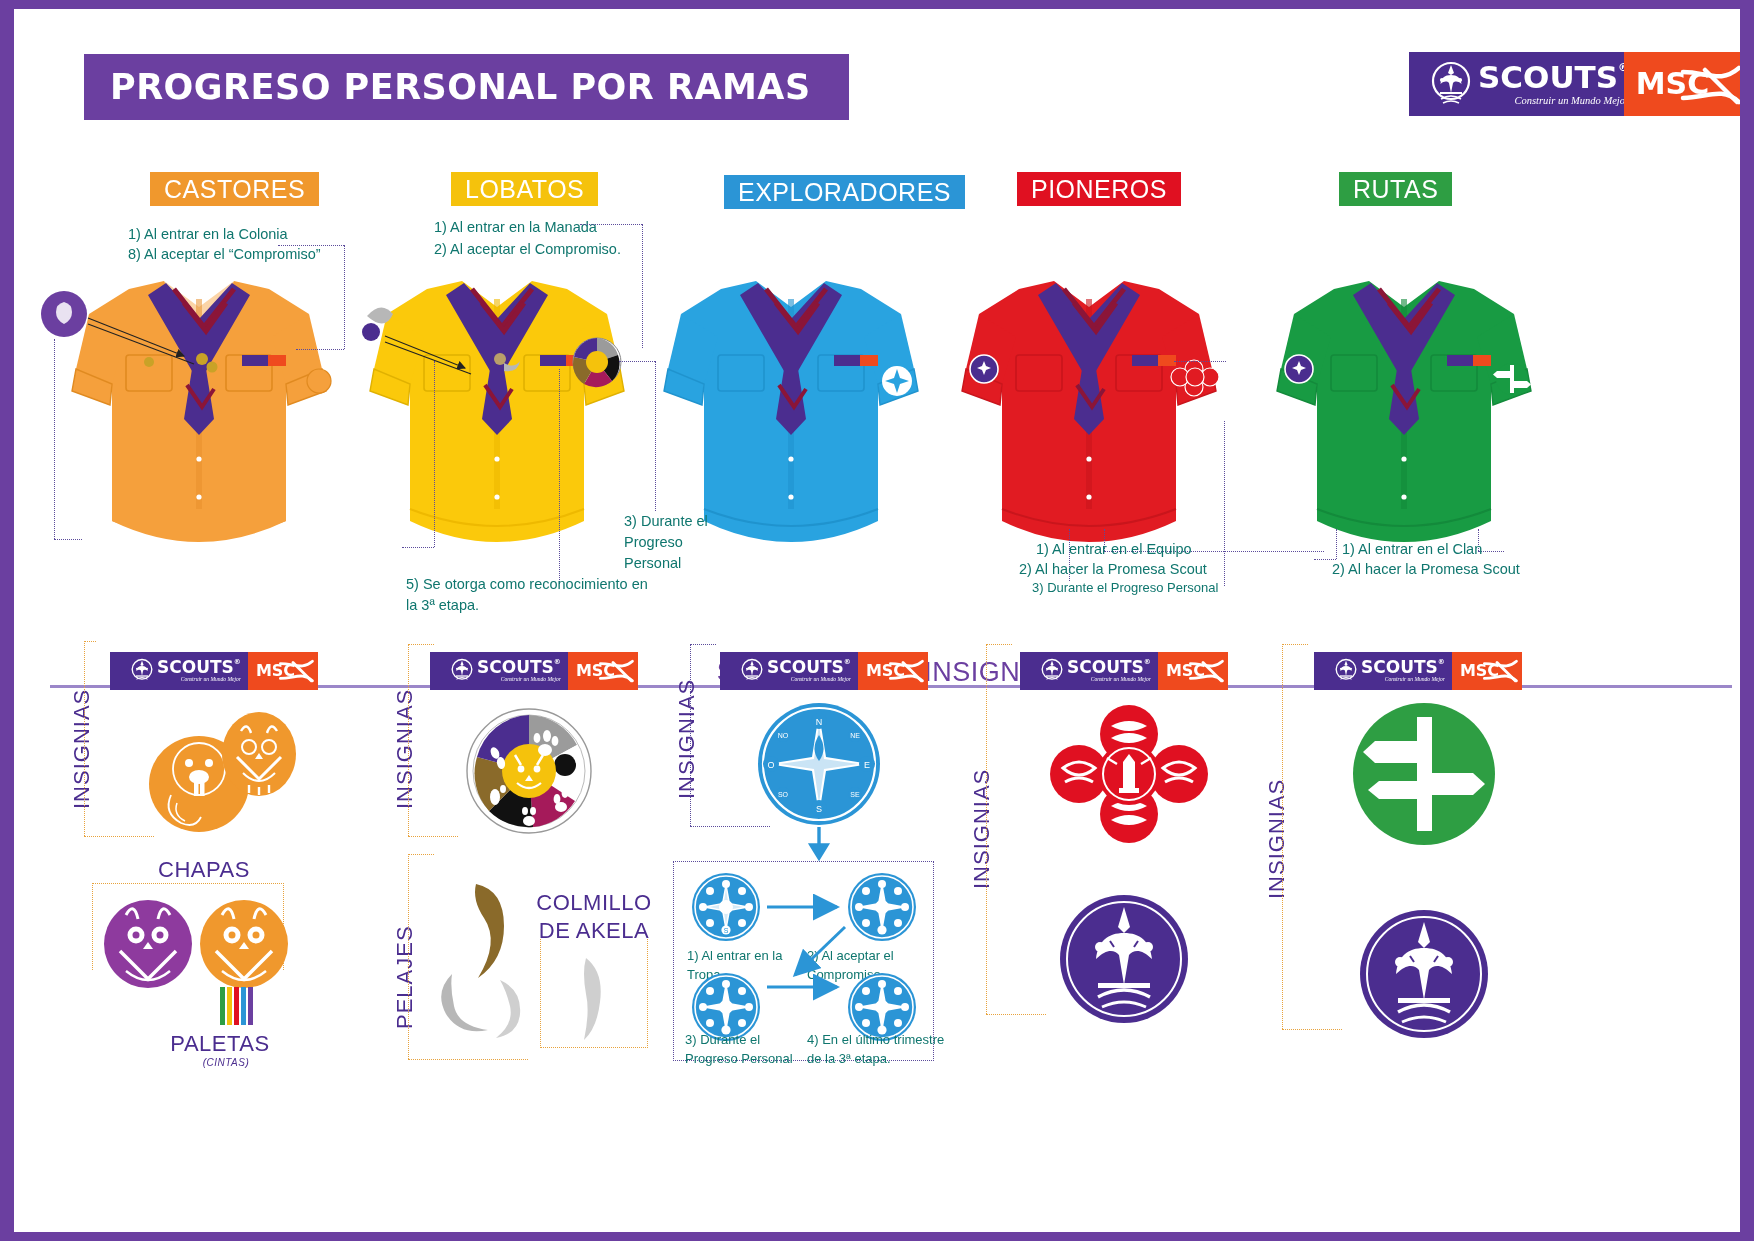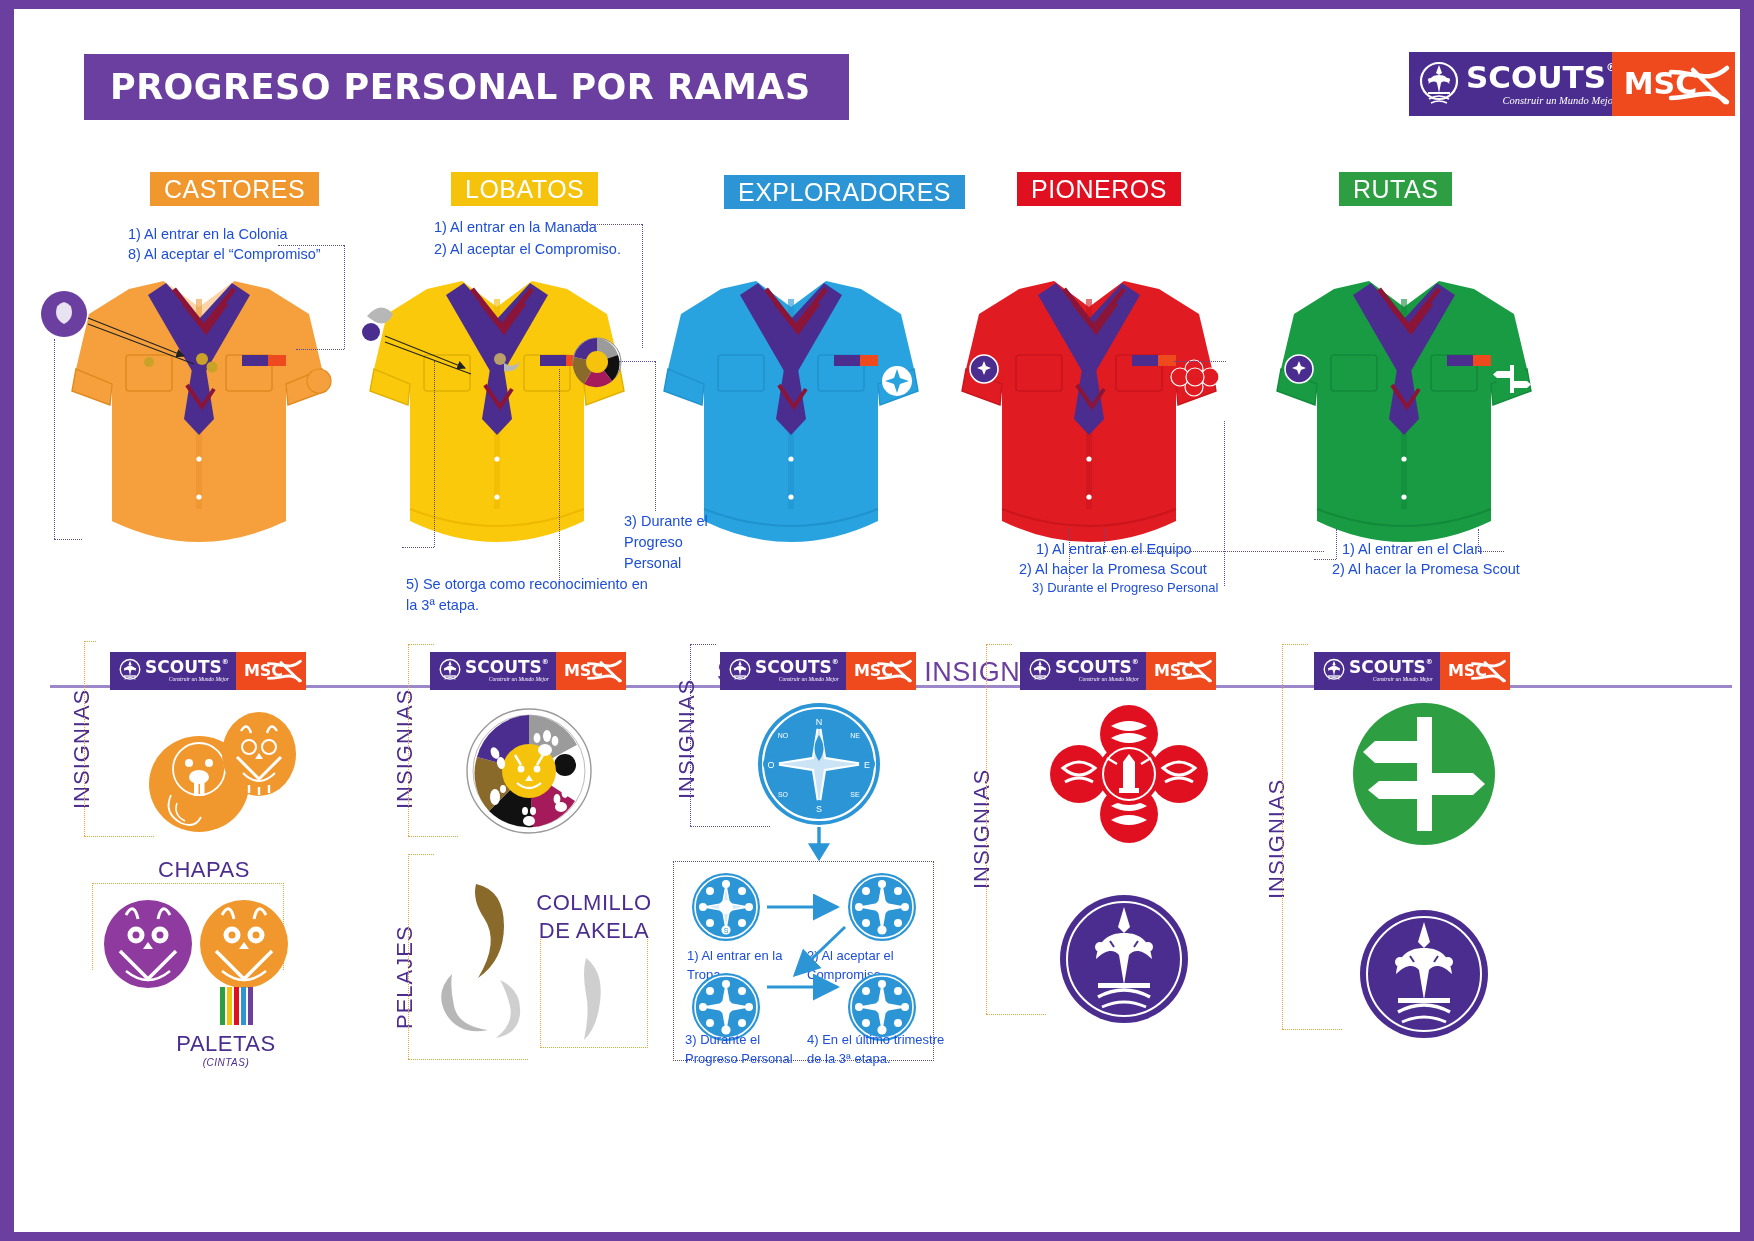--- a/index.html
+++ b/index.html
@@ -10,32 +10,32 @@
         box-sizing:border-box;}
   .abs{position:absolute;}
 
   
   #title-bar{left:70px;top:45px;width:765px;height:66px;background:#6b3fa0;display:flex;align-items:center;}
   #title-text{color:#fff;font-weight:bold;font-size:35px;letter-spacing:0.5px;padding-left:26px;
        font-family:"DejaVu Sans",sans-serif;}
 
   
   .logo-lockup{display:flex;align-items:stretch;}
-  .logo-scouts{background:#4b2d8f;display:flex;align-items:center;padding:0 10px 0 8px;}
+  .logo-scouts{background:#4b2d8f;display:flex;align-items:center;padding:0 10px 0 20px;}
   .logo-msc{background:#ef4a1e;display:flex;align-items:center;justify-content:center;position:relative;}
   .scouts-word{color:#fff;font-weight:bold;font-family:"DejaVu Sans",sans-serif;line-height:1;}
   .scouts-tag{color:#fff;font-family:"Liberation Serif",serif;font-style:italic;line-height:1;text-align:right;}
   .msc-word{color:#fff;font-weight:bold;font-family:"DejaVu Sans",sans-serif;line-height:1;}
 
   
   .branch-chip{position:absolute;height:34px;display:flex;align-items:center;justify-content:center;
        padding:0 14px;color:#fff;font-size:25px;font-family:"Liberation Sans",sans-serif;font-weight:300;letter-spacing:.5px;}
 
   
-  .note{position:absolute;font-size:14.5px;color:#1d4ed8;font-family:"Liberation Sans",sans-serif;line-height:1.45;}
+  .note{position:absolute;font-size:14.5px;color:#0f766e;font-family:"Liberation Sans",sans-serif;line-height:1.45;}
   .note.small{font-size:13px;}
   .note.just{text-align:justify;}
 
   
   .dbox{position:absolute;border:1px dotted #5b4b9b;}
   .dline{position:absolute;}
 
   
   #sec-rule{left:36px;top:676px;width:1682px;height:3px;background:#9b87c9;}
   #sec-title{left:0;top:648px;width:1754px;text-align:center;color:#6b3fa0;font-size:27px;
@@ -423,21 +423,21 @@
     <path d="M126 82 q22 18 44 0" stroke="#fff" stroke-width="2.4" fill="none"></path>
     <g>
       <rect x="124" y="98" width="5" height="38" fill="#2e9e43"></rect>
       <rect x="131" y="98" width="5" height="38" fill="#f5c20c"></rect>
       <rect x="138" y="98" width="5" height="38" fill="#e01021"></rect>
       <rect x="145" y="98" width="5" height="38" fill="#2b95d6"></rect>
       <rect x="152" y="98" width="5" height="38" fill="#6b3fa0"></rect>
     </g>
   </svg>
 
-  <div class="hlabel" style="left:142px;top:1022px;width:140px;">PALETAS</div>
+  <div class="hlabel" style="left:136px;top:1022px;width:140px;">PALETAS</div>
   <div class="hlabel it" style="left:142px;top:1048px;width:140px;">(CINTAS)</div>
 
   <div class="vlabel" style="left:378px;top:800px;">INSIGNIAS</div>
   <div class="dline" style="left:394px;top:635px;width:0;height:192px;border-left:1px dotted #e8a33d;"></div>
   <div class="dline" style="left:394px;top:635px;width:26px;height:0;border-top:1px dotted #e8a33d;"></div>
   <div class="dline" style="left:394px;top:827px;width:50px;height:0;border-top:1px dotted #e8a33d;"></div>
 
   <div class="abs logo-lockup" style="left:416px;top:643px;height:38px;">
     <div class="logo-scouts" style="width:108px;">
       <svg width="24" height="28" viewBox="0 0 44 50">

